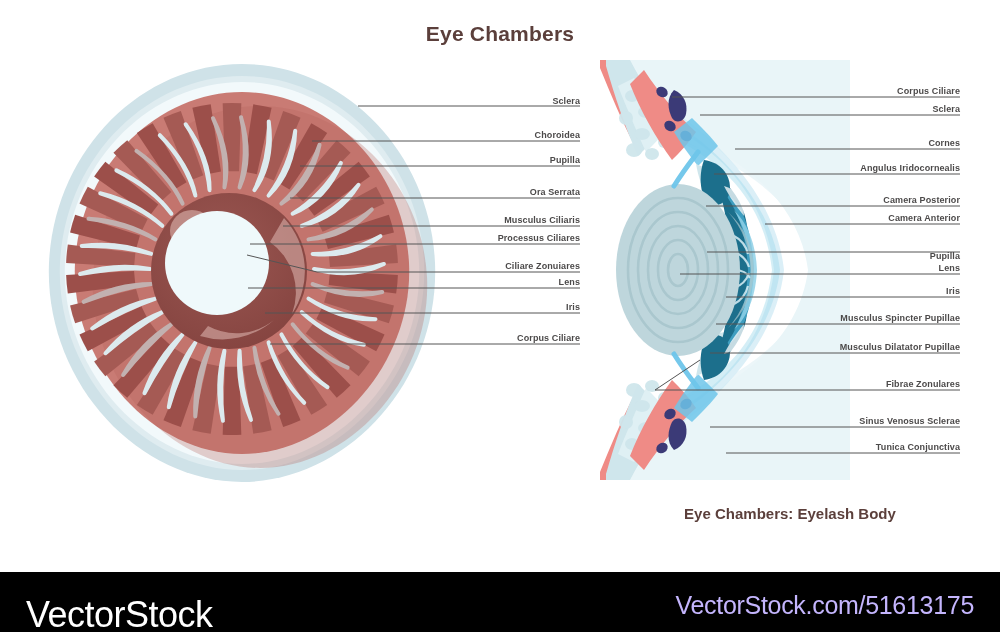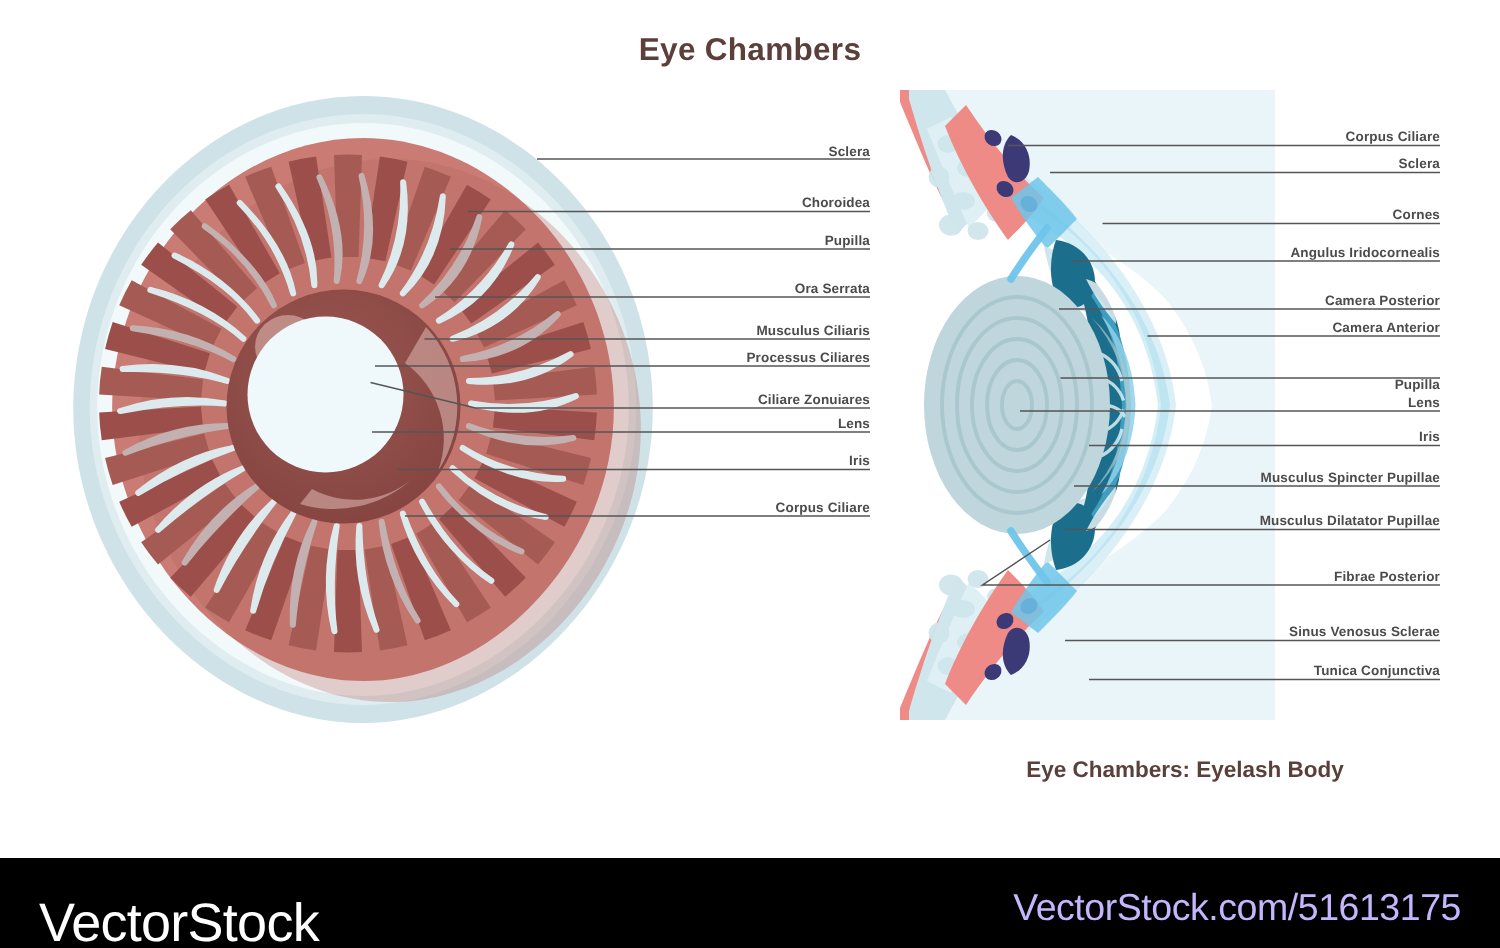--- a/index.html
+++ b/index.html
@@ -340,21 +340,21 @@
         <div class="lbl right-col" style="top: 114px;">Sclera</div>
         <div class="lbl right-col" style="top: 148px;">Cornes</div>
         <div class="lbl right-col" style="top: 173px;">Angulus Iridocornealis</div>
         <div class="lbl right-col" style="top: 205px;">Camera Posterior</div>
         <div class="lbl right-col" style="top: 223px;">Camera Anterior</div>
         <div class="lbl right-col" style="top: 261px;">Pupilla</div>
         <div class="lbl right-col" style="top: 273px;">Lens</div>
         <div class="lbl right-col" style="top: 296px;">Iris</div>
         <div class="lbl right-col" style="top: 323px;">Musculus Spincter Pupillae</div>
         <div class="lbl right-col" style="top: 352px;">Musculus Dilatator Pupillae</div>
-        <div class="lbl right-col" style="top: 389px;">Fibrae Posterior</div>
+        <div class="lbl right-col" style="top: 389px;">Fibrae Zonulares</div>
         <div class="lbl right-col" style="top: 426px;">Sinus Venosus Sclerae</div>
         <div class="lbl right-col" style="top: 452px;">Tunica Conjunctiva</div>
       </div>
   </div>
 
   <div class="footer">
     <div class="wm-logo">VectorStock</div>
     <div class="wm-url">VectorStock.com/51613175</div>
   </div>
 

